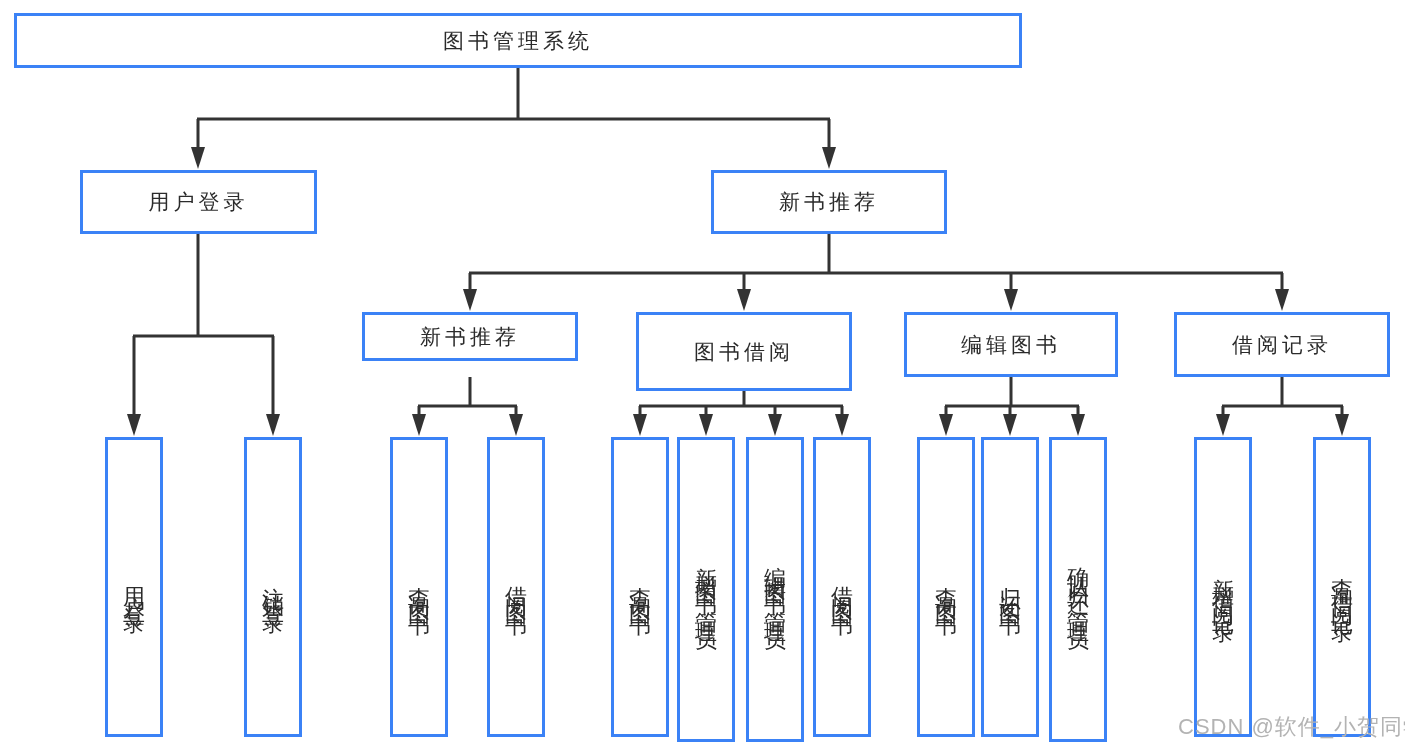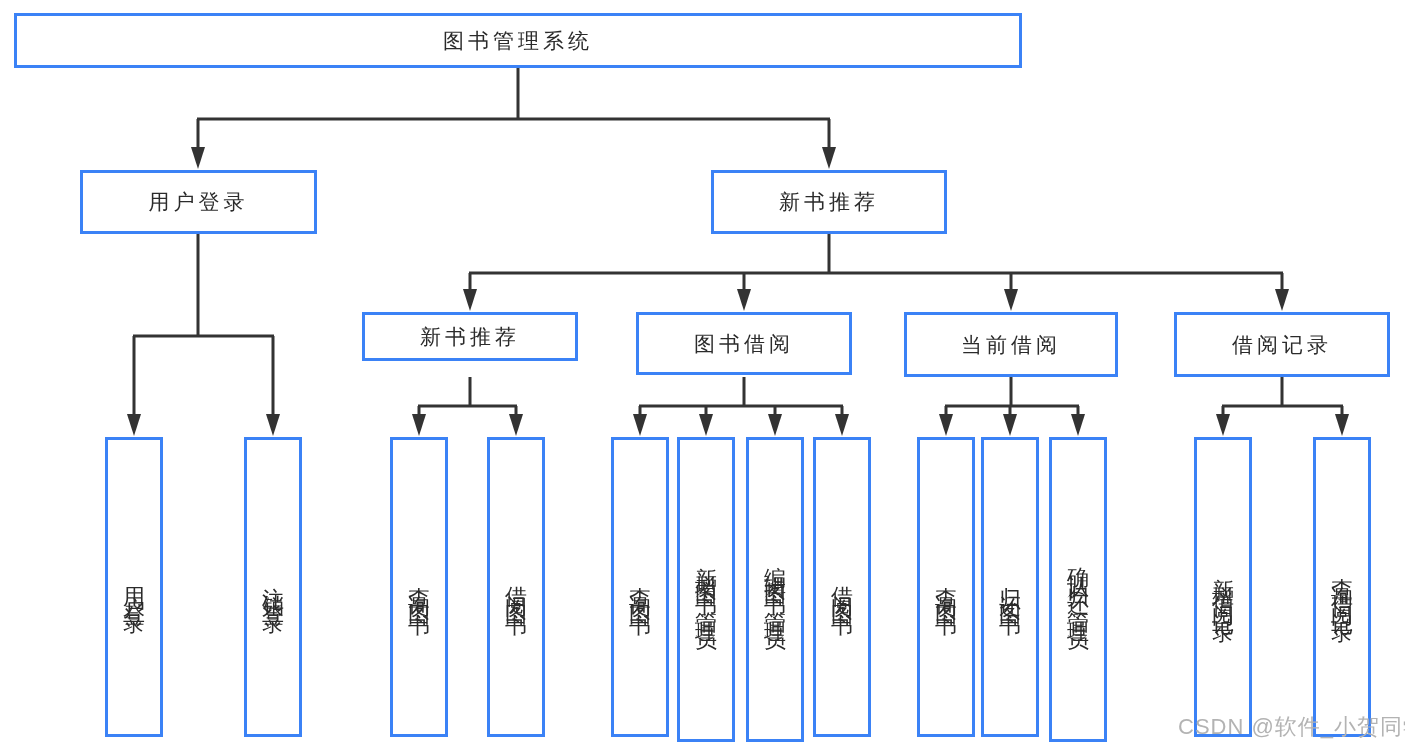--- a/index.html
+++ b/index.html
@@ -109,22 +109,22 @@
       <polygon points="1335,414 1349,414 1342,436"></polygon>
     </g>
   </svg>
 
   <div class="node hbox" style="left:14px;top:13px;width:1008px;height:55px;">图书管理系统</div>
 
   <div class="node hbox" style="left:80px;top:170px;width:237px;height:64px;">用户登录</div>
   <div class="node hbox" style="left:711px;top:170px;width:236px;height:64px;">新书推荐</div>
 
   <div class="node hbox" style="left:362px;top:312px;width:216px;height:49px;">新书推荐</div>
-  <div class="node hbox" style="left:636px;top:312px;width:216px;height:63px;">图书借阅</div>
-  <div class="node hbox" style="left:904px;top:312px;width:214px;height:65px;">当前借阅</div>
+  <div class="node hbox" style="left:636px;top:312px;width:216px;height:79px;">图书借阅</div>
+  <div class="node hbox" style="left:904px;top:312px;width:214px;height:65px;">编辑图书</div>
   <div class="node hbox" style="left:1174px;top:312px;width:216px;height:65px;">借阅记录</div>
 
   <div class="node vbox" style="left:105px;">用户登录</div>
   <div class="node vbox" style="left:244px;">注销登录</div>
 
   <div class="node vbox" style="left:390px;">查询图书</div>
   <div class="node vbox" style="left:487px;">借阅图书</div>
 
   <div class="node vbox" style="left:611px;">查询图书</div>
   <div class="node vbox" style="left:677px;height:305px;">新增图书（管理员）</div>

